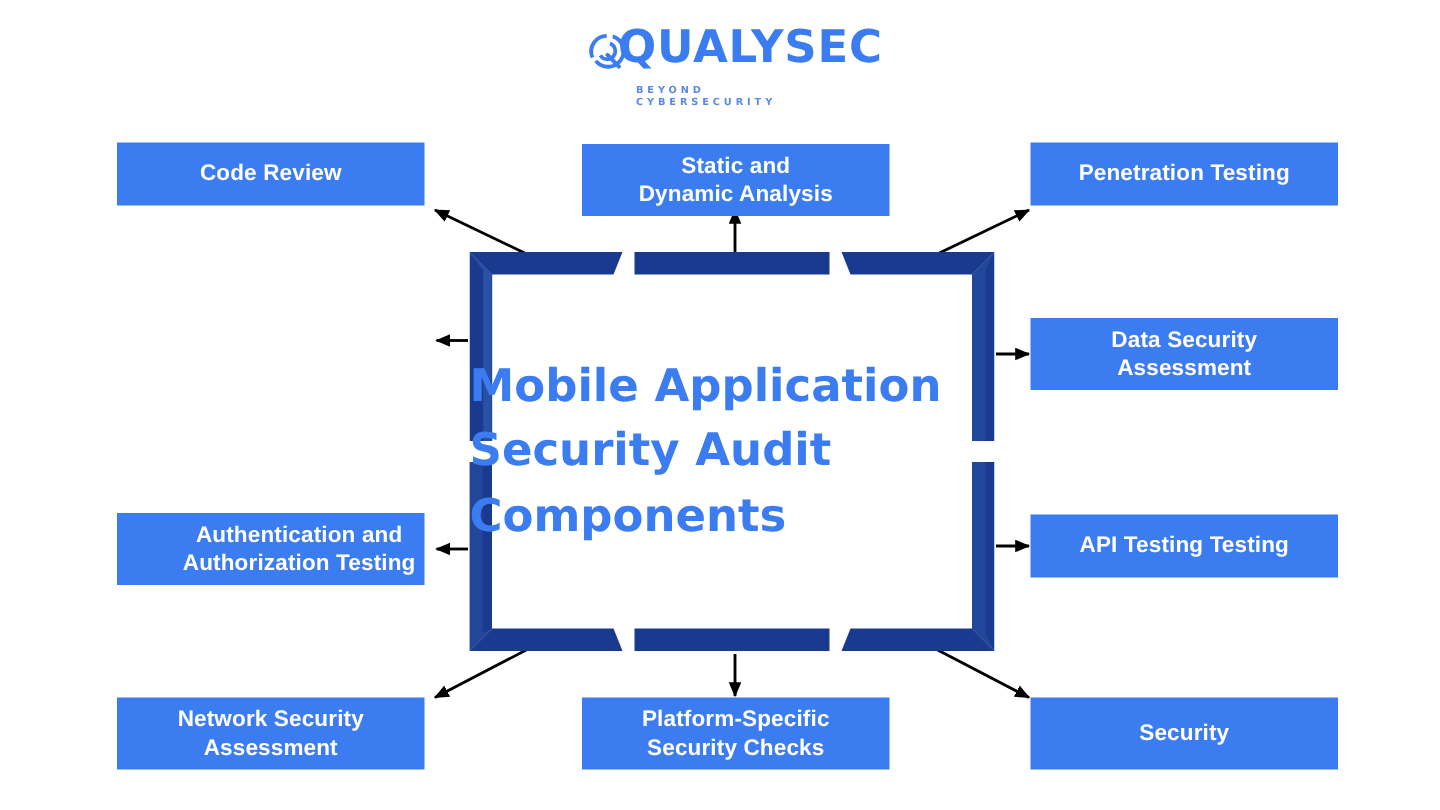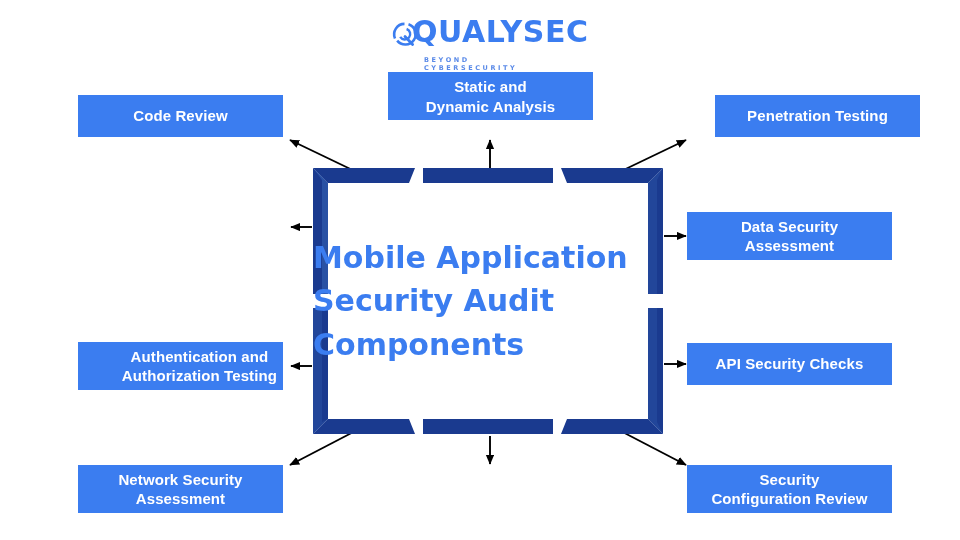--- a/index.html
+++ b/index.html
@@ -213,47 +213,52 @@
     </div>
   </div>
 
   <div class="node" style="left:78px; top:465px; width:205px; height:48px;">
     <div>
       <span>Network Security</span>
       <span>Assessment</span>
     </div>
   </div>
 
-  <div class="node" style="left:388px; top:72px; width:205px; height:48px;align-items:flex-end;">
+  <div class="node" style="left:388px; top:96px; width:205px; height:48px;">
     <div>
       <span>Static and</span>
       <span>Dynamic Analysis</span>
     </div>
   </div>
 
-
-  <div class="node" style="left:715px; top:95px; width:205px; height:42px;">
+  <div class="node" style="left:388px; top:465px; width:205px; height:48px;">
+    <div>
+      <span>Platform-Specific</span>
+      <span>Security Checks</span>
+    </div>
+  </div>
+
+  <div class="node" style="left:687px; top:95px; width:205px; height:42px;">
     <div>
       <span>Penetration Testing</span>
     </div>
   </div>
 
   <div class="node" style="left:687px; top:212px; width:205px; height:48px;">
     <div>
       <span>Data Security</span>
       <span>Assessment</span>
     </div>
   </div>
 
   <div class="node" style="left:687px; top:343px; width:205px; height:42px;">
     <div>
-      <span>API Security Checks</span>
+      <span>API Testing Testing</span>
     </div>
   </div>
 
   <div class="node" style="left:687px; top:465px; width:205px; height:48px;justify-content:center;">
     <div>
       <span>Security</span>
-      <span>Configuration Review</span>
     </div>
   </div>
 
 </div>
 
 </body></html>

